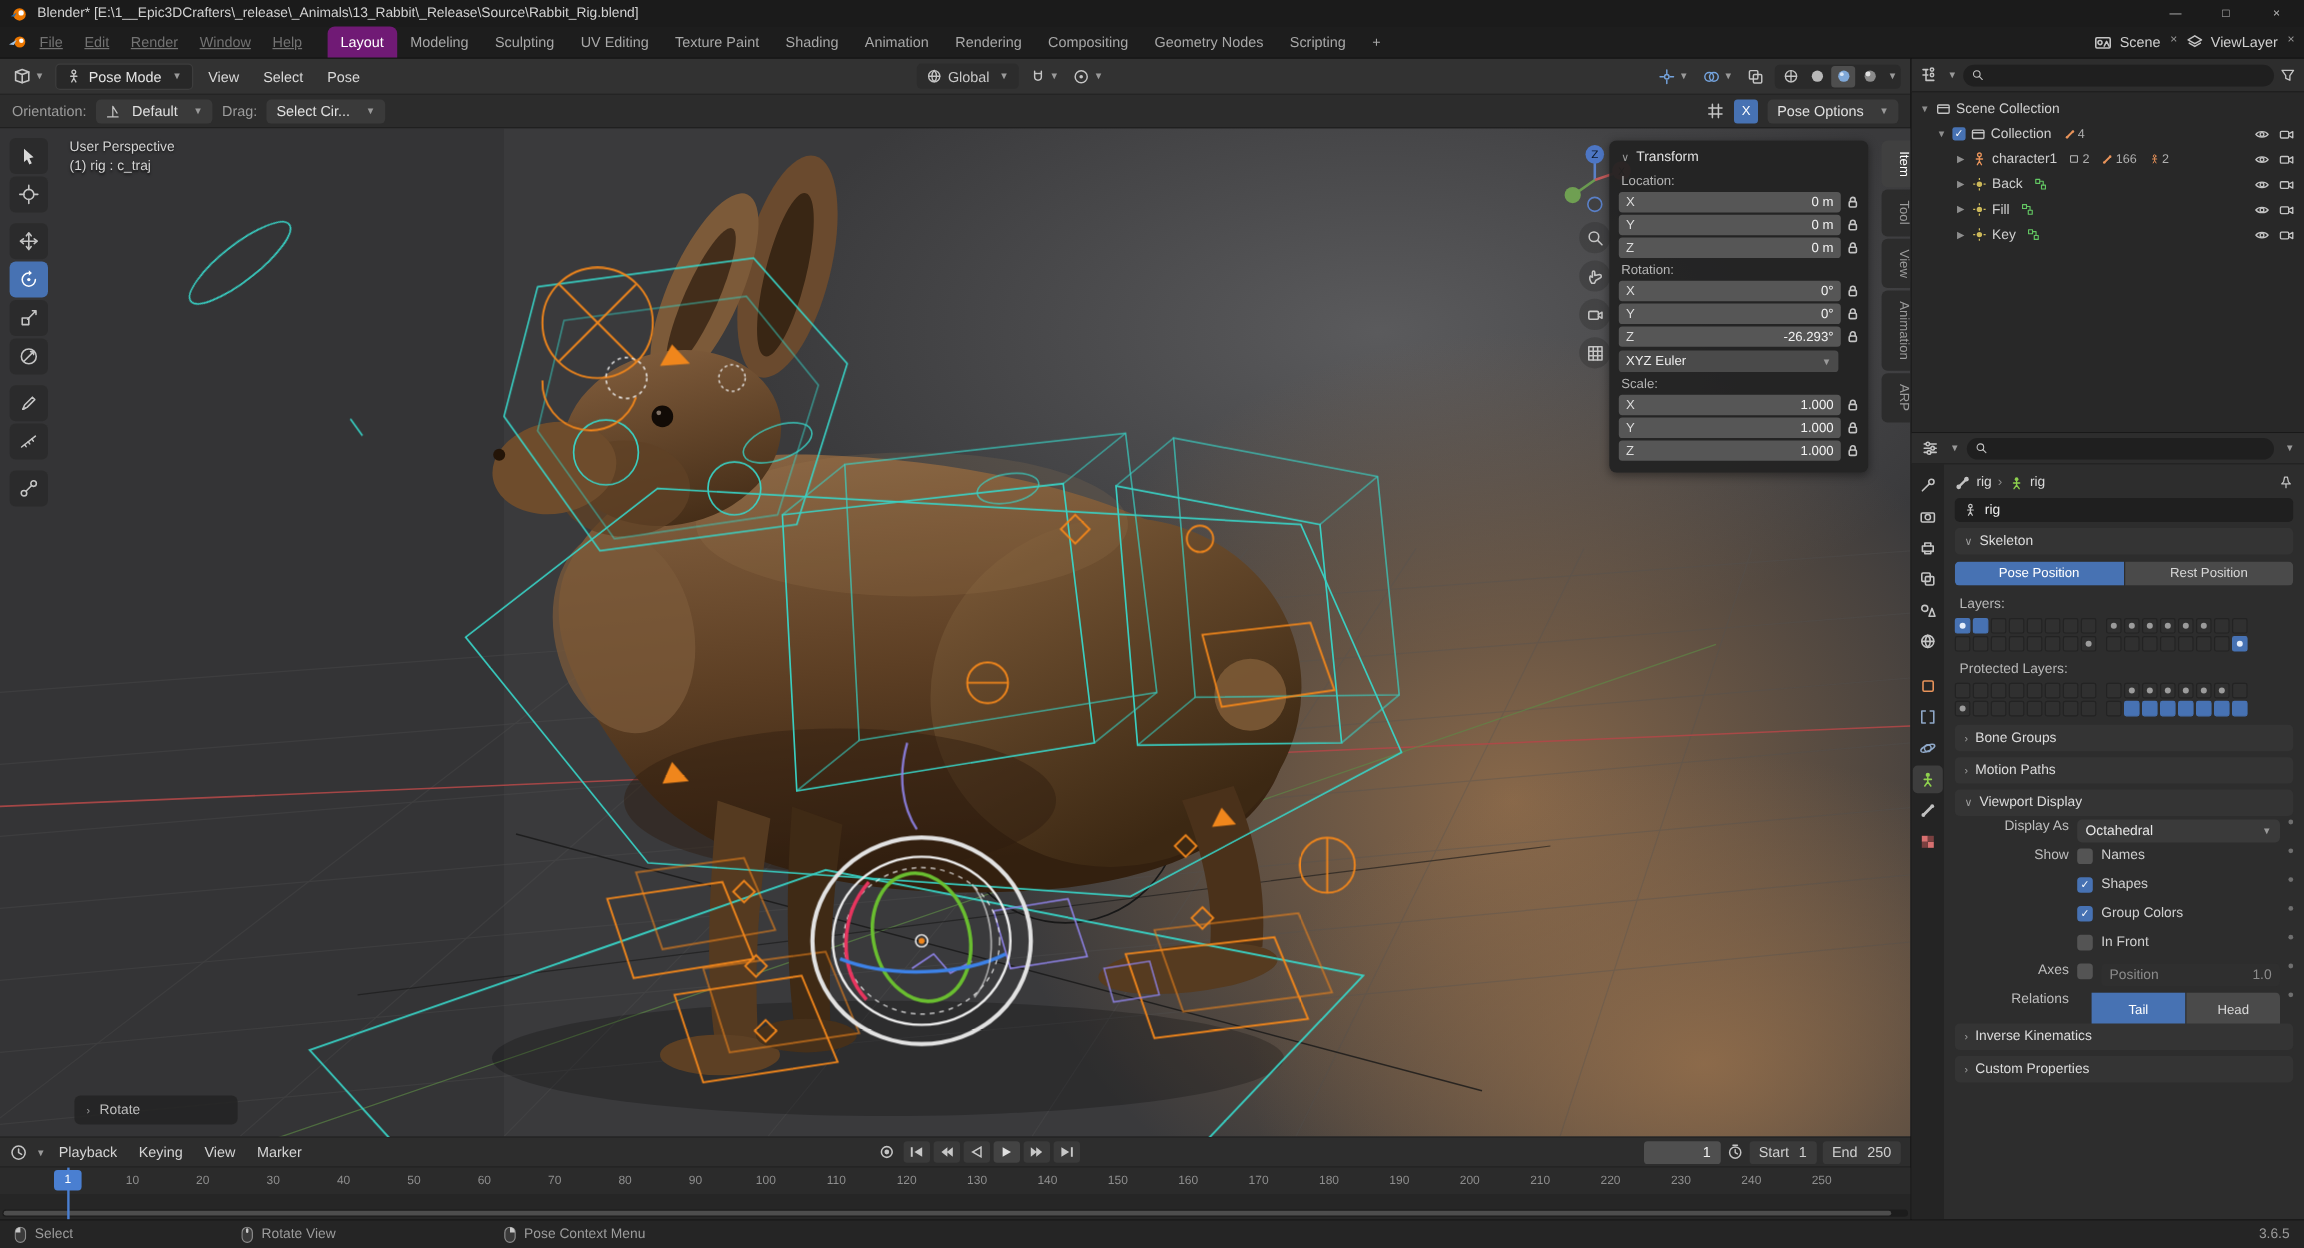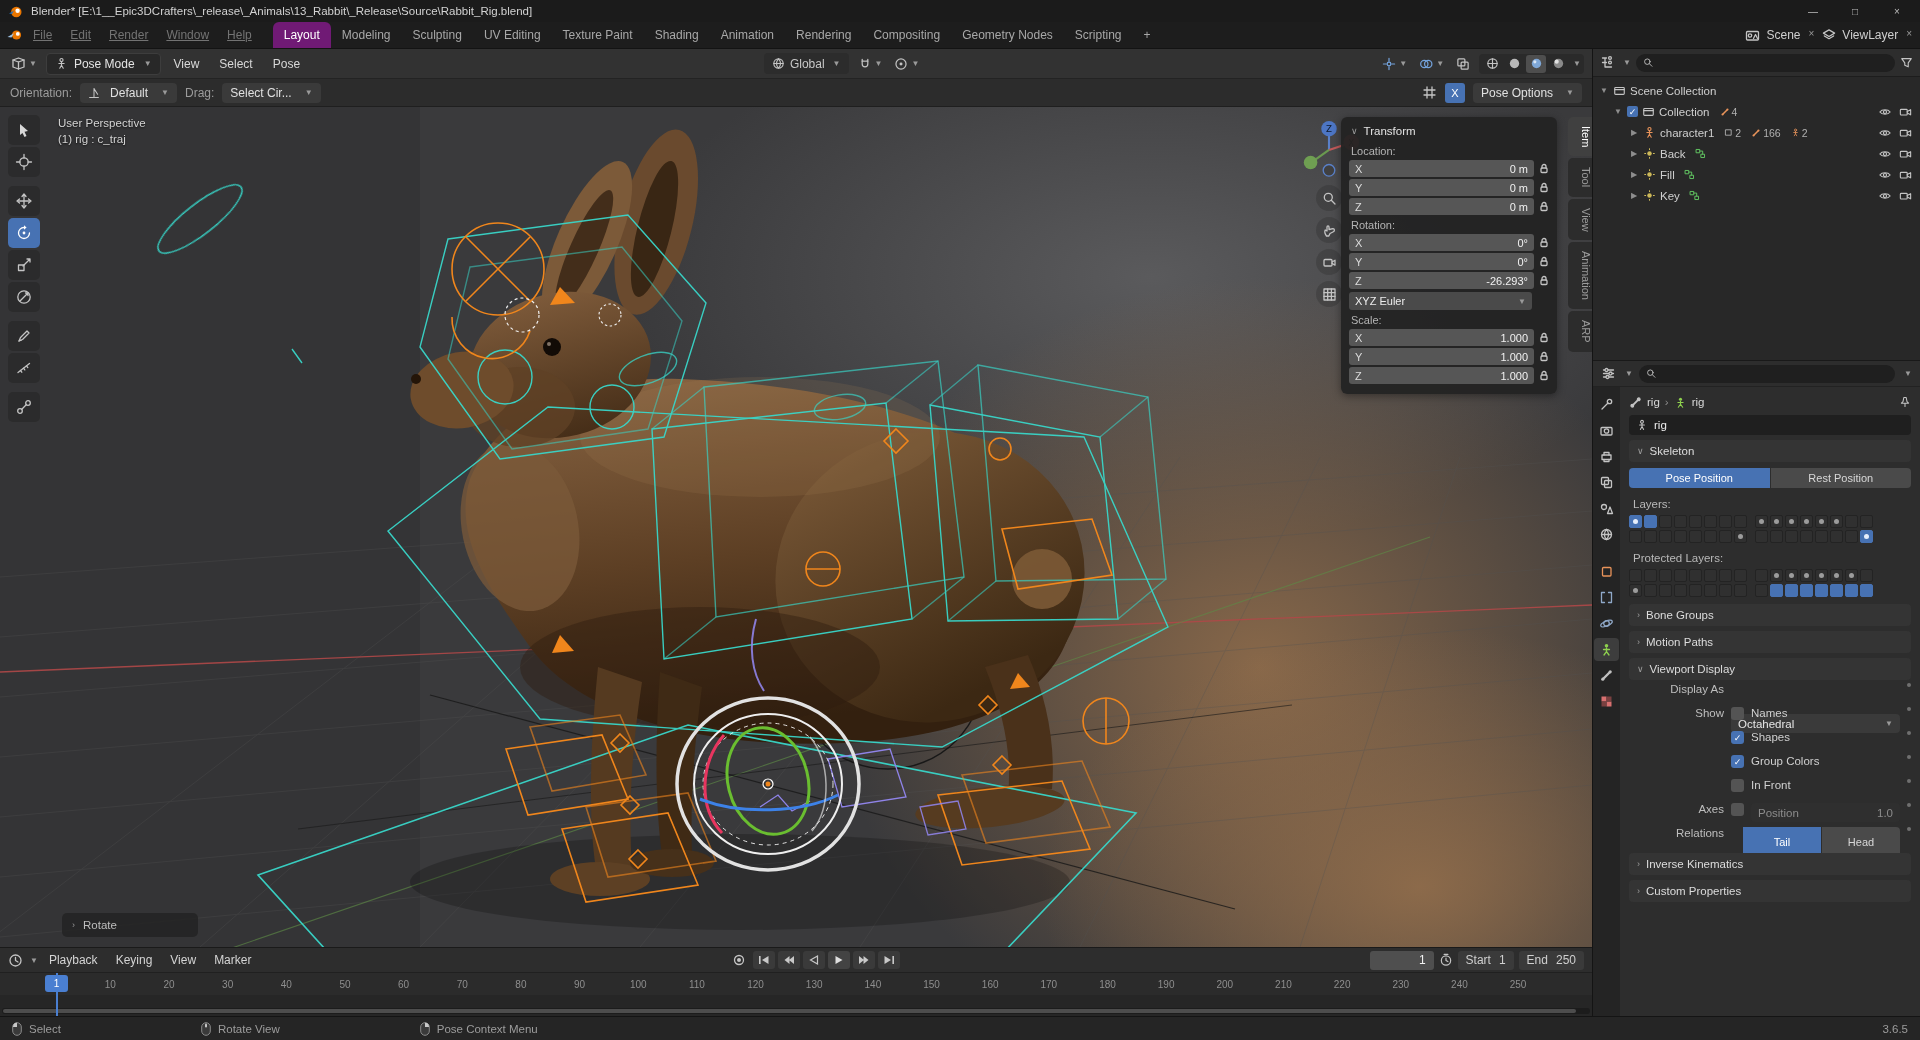--- a/index.html
+++ b/index.html
@@ -124,21 +124,21 @@
   .layer-block { display:grid; grid-template-columns:repeat(8,13px); grid-auto-rows:13px; gap:2px; }
   .lcell { background:#303030; border:1px solid #232323; border-radius:2px; position:relative; }
   .lcell.a, .lcell.ad { background:#4772b3; border-color:#4772b3; }
   .lcell.d::after, .lcell.ad::after { content:''; position:absolute; inset:3px; border-radius:50%; background:#9c9c9c; }
   .lcell.ad::after { background:#e6eefb; }
   .prow { display:flex; align-items:flex-start; height:21px; gap:7px; }
   .plabel { width:95px; text-align:right; color:#bebebe; flex:none; }
   .cb { width:13px; height:13px; border-radius:3px; background:#545454; display:flex; align-items:center; justify-content:center; color:#fff; font-size:9px; flex:none; }
   .cb.checked { background:#4772b3; }
   .cb-label { color:#d0d0d0; }
-  .drop-field { flex:1; background:#3a3a3a; border-radius:4px; height:19px; display:flex; align-items:center; padding:0 7px; color:#e6e6e6;margin-top:31px; }
+  .drop-field { flex:1; background:#3a3a3a; border-radius:4px; height:19px; display:flex; align-items:center; padding:0 7px; color:#e6e6e6; }
   .slider-field { flex:1; background:#2f2f2f; border-radius:4px; height:19px; display:flex; align-items:center; padding:0 7px; color:#8c8c8c; }
   .decor { width:4px; height:4px; border-radius:50%; background:#6f6f6f; margin-left:auto; flex:none; }
   .seg-sm { flex:1; display:flex; height:30px; border-radius:4px; overflow:hidden; gap:1px;padding-left:12px; }
 
   
   .statusbar { height:24px; background:#252525; border-top:1px solid #141414; display:flex; align-items:center; gap:140px; padding:0 12px; color:#9c9c9c; font-size:11.5px; }
   .sb-item { display:flex; align-items:center; gap:7px; }
   .sb-version { margin-left:auto; }
 </style>
 </head>

